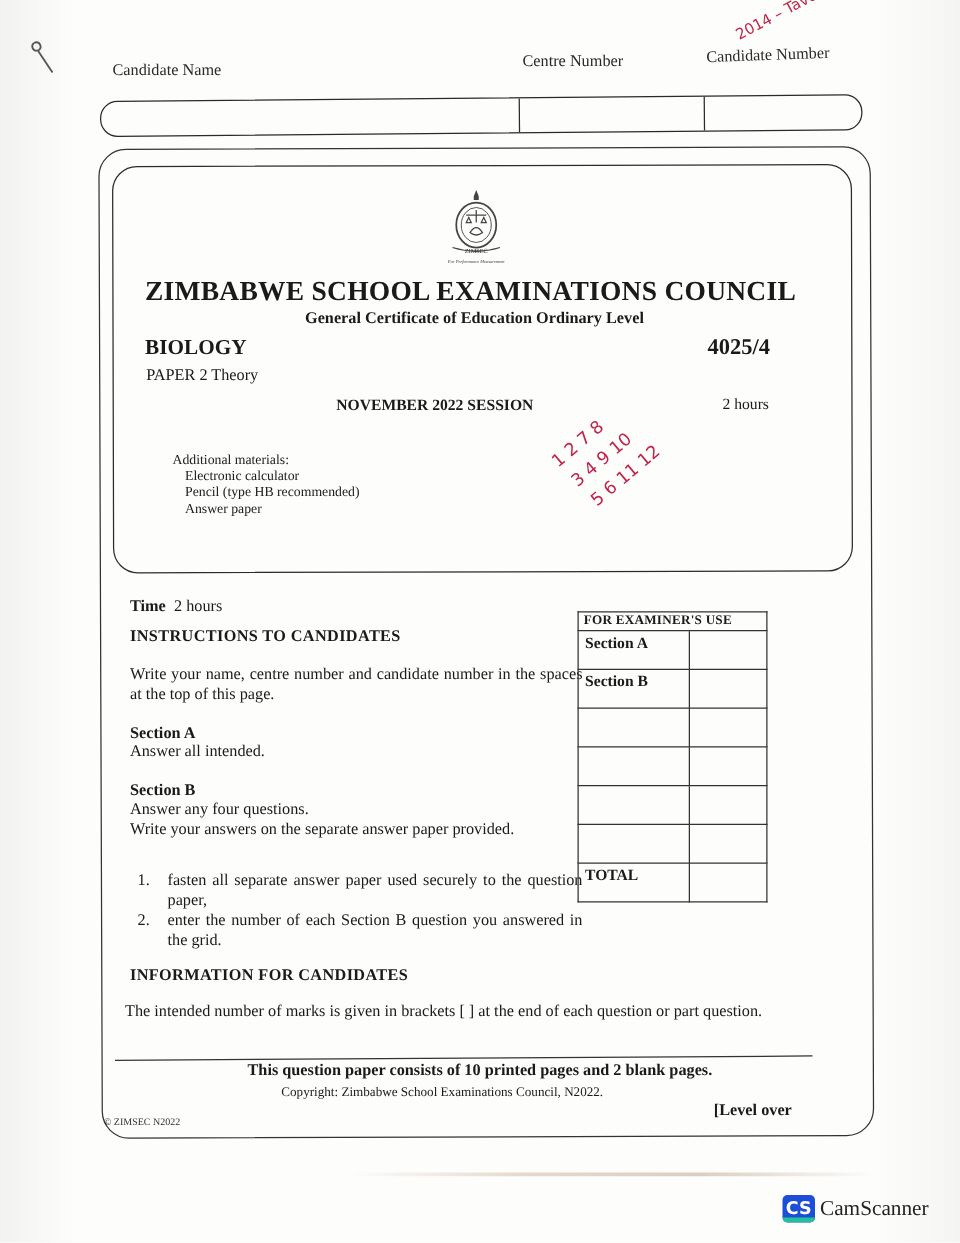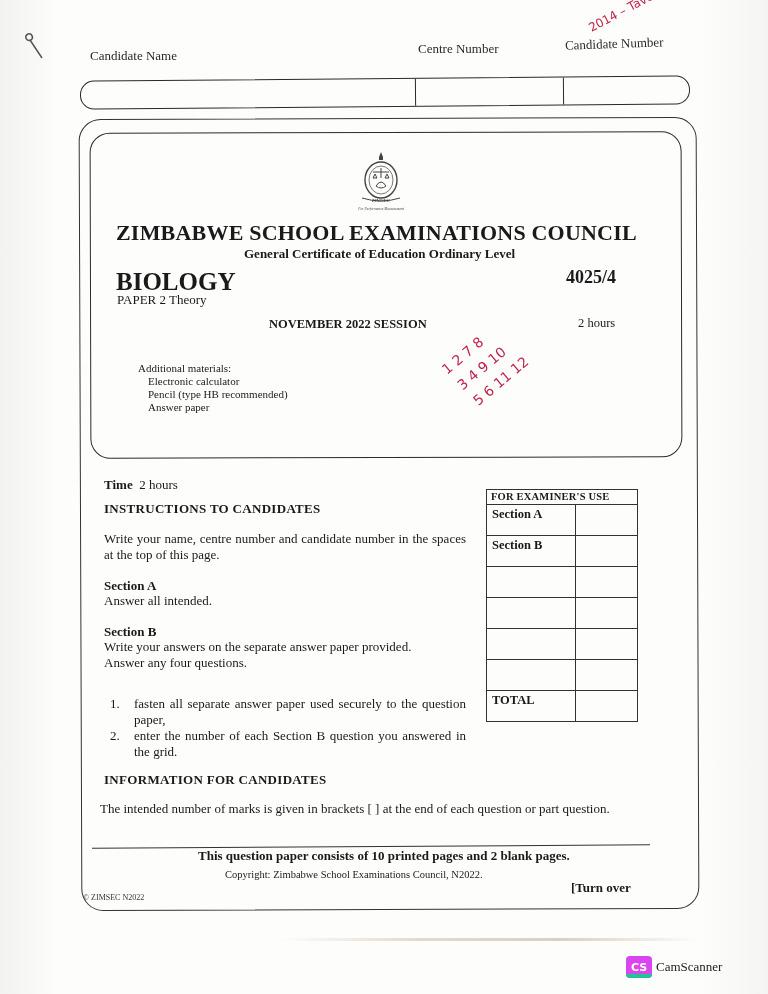--- a/index.html
+++ b/index.html
@@ -27,21 +27,21 @@
   }
   .inner-frame {
     position:absolute; left:90px; top:132px; width:590px; height:324px;
     border:1.5px solid #2b2b2b; border-radius:20px; transform:rotate(-0.15deg);
   }
   .logo {
     position:absolute; left:350px; top:150px; width:62px; height:62px;
   }
   .council { left:116px; top:220px; font-size:22px; font-weight:bold; letter-spacing:0.2px; }
   .gce { left:244px; top:246px; font-size:13px; font-weight:bold; }
-  .subject { left:116px; top:268px; font-size:25px; font-weight:bold; }
+  .subject { left:116px; top:268px; font-size:17px; font-weight:bold; }
   .code { left:566px; top:267px; font-size:18px; font-weight:bold; }
   .paper { left:117px; top:292px; font-size:13px; }
   .session { left:269px; top:317px; font-size:12.5px; font-weight:bold; }
   .duration { left:578px; top:316px; font-size:12.5px; }
   .materials { left:118px; top:362px; font-size:11px; line-height:13px;margin-left:20px; }
   .materials .item { padding-left:10px; display:block; }
   .time { left:104px; top:477px; font-size:13px; }
   .time b { font-weight:bold; }
   .h-instr { left:104px; top:501px; font-size:13px; font-weight:bold; letter-spacing:0.3px; }
   .para { font-size:13px; line-height:16px; }
@@ -55,39 +55,39 @@
   .list .num { width:24px; flex:none; }
   .list .txt { flex:1; text-align:justify; }
   .h-info { left:104px; top:772px; font-size:13px; font-weight:bold; letter-spacing:0.3px; }
   .info-p { left:100px; top:800px; width:548px; font-size:13px; line-height:17px; }
   .hr { position:absolute; left:92px; top:846px; width:558px; border-top:1.2px solid #333; transform:rotate(-0.35deg); }
   .consists { left:166px; top:848px; font-size:13px; font-weight:bold;margin-left:32px; }
   .copyright { left:225px; top:869px; font-size:10.5px; }
   .turnover { left:571px; top:880px; font-size:13px; font-weight:bold; }
   .zimsec { left:83px; top:893px; font-size:8px; color:#333; }
   table.exam {
-    position:absolute; left:486px; top:489px; width:152px;
+    position:absolute; left:462px; top:489px; width:152px;
     border-collapse:collapse; font-size:12.5px;border-radius:13px;
   }
   table.exam td { border:1.3px solid #333; padding:2px 5px; vertical-align:top; }
   table.exam .head td { font-size:10.5px; font-weight:bold; height:12px; padding:1px 4px; letter-spacing:0.2px; }
   table.exam .row td { height:26px; }
   table.exam .row td.lab { width:78px; font-weight:bold; }
   .handwrite { color:#c0244a; font-family:"DejaVu Sans", sans-serif; }
   .hw-top { left:585px; top:3px; font-size:12px; transform:rotate(-28deg); }
   .hw-nums { left:438px; top:380px; font-size:14px; line-height:14px; transform:rotate(-40deg); transform-origin:left top; }
   .scan-mark { left:22px; top:30px; width:24px; height:32px; }
   .camscanner { position:absolute; left:626px; top:956px; display:flex; align-items:center; gap:4px; }
   .cs-badge {
-    width:26px; height:22px; background:#d946ef; border-radius:4px; position:relative; overflow:hidden;
-    color:#fff; font-family:"DejaVu Sans", sans-serif; font-weight:bold; font-size:11px;
+    width:26px; height:22px; background:#1d4ed8; border-radius:4px; position:relative; overflow:hidden;
+    color:#fff; font-family:"DejaVu Sans", sans-serif; font-weight:bold; font-size:14px;
     display:flex; align-items:center; justify-content:center;
   }
   .cs-badge::after { content:""; position:absolute; left:0; right:0; bottom:0; height:4px; background:#22c19a; }
-  .cs-text { font-family:"Liberation Serif", serif; font-size:13px; color:#222; }
+  .cs-text { font-family:"Liberation Serif", serif; font-size:17px; color:#222; }
   .bottom-smudge { position:absolute; left:280px; top:938px; width:420px; height:3px; background:linear-gradient(90deg,transparent,#d9c9b8,#cbbba8,transparent); opacity:0.7; }
 </style>
 </head>
 <body>
 
 <div class="paper-shadow"></div>
 
 <svg class="abs scan-mark" viewBox="0 0 24 32">
   <path d="M6 4 C2 6, 4 12, 9 10 C12 8, 10 3, 6 4 M8 10 L20 28" stroke="#555" stroke-width="1.5" fill="none"></path>
 </svg>
@@ -138,22 +138,22 @@
 <div class="abs time">
   <b>Time</b>&nbsp;
   <span>2 hours</span>
 </div>
 <div class="abs h-instr">INSTRUCTIONS TO CANDIDATES</div>
 <div class="abs para p1">Write your name, centre number and candidate number in the spaces at the top of this page.</div>
 <div class="abs secA-h">Section A</div>
 <div class="abs secA-t">Answer all intended.</div>
 <div class="abs secB-h">Section B</div>
 <div class="abs secB-l">
+  <div>Answer any four questions.</div>
   <div>Write your answers on the separate answer paper provided.</div>
-  <div>Answer any four questions.</div>
 </div>
 <div class="abs list">
   <div class="li">
     <span class="num">1.</span>
     <span class="txt">fasten all separate answer paper used securely to the question paper,</span>
   </div>
   <div class="li">
     <span class="num">2.</span>
     <span class="txt">enter the number of each Section B question you answered in the grid.</span>
   </div>
@@ -193,21 +193,21 @@
         <td></td>
       </tr>
 </tbody>
   </table>
 
 <div class="abs h-info">INFORMATION FOR CANDIDATES</div>
 <div class="abs info-p">The intended number of marks is given in brackets [ ] at the end of each question or part question.</div>
 <div class="hr"></div>
 <div class="abs consists">This question paper consists of 10 printed pages and 2 blank pages.</div>
 <div class="abs copyright">Copyright:  Zimbabwe School Examinations Council, N2022.</div>
-<div class="abs turnover">[Turn over</div>
+<div class="abs turnover">[Level over</div>
 <div class="abs zimsec">© ZIMSEC N2022</div>
 
 <div class="bottom-smudge"></div>
 
 <div class="camscanner">
   <div class="cs-badge">CS</div>
   <span class="cs-text">CamScanner</span>
 </div>
 
 </body></html>

